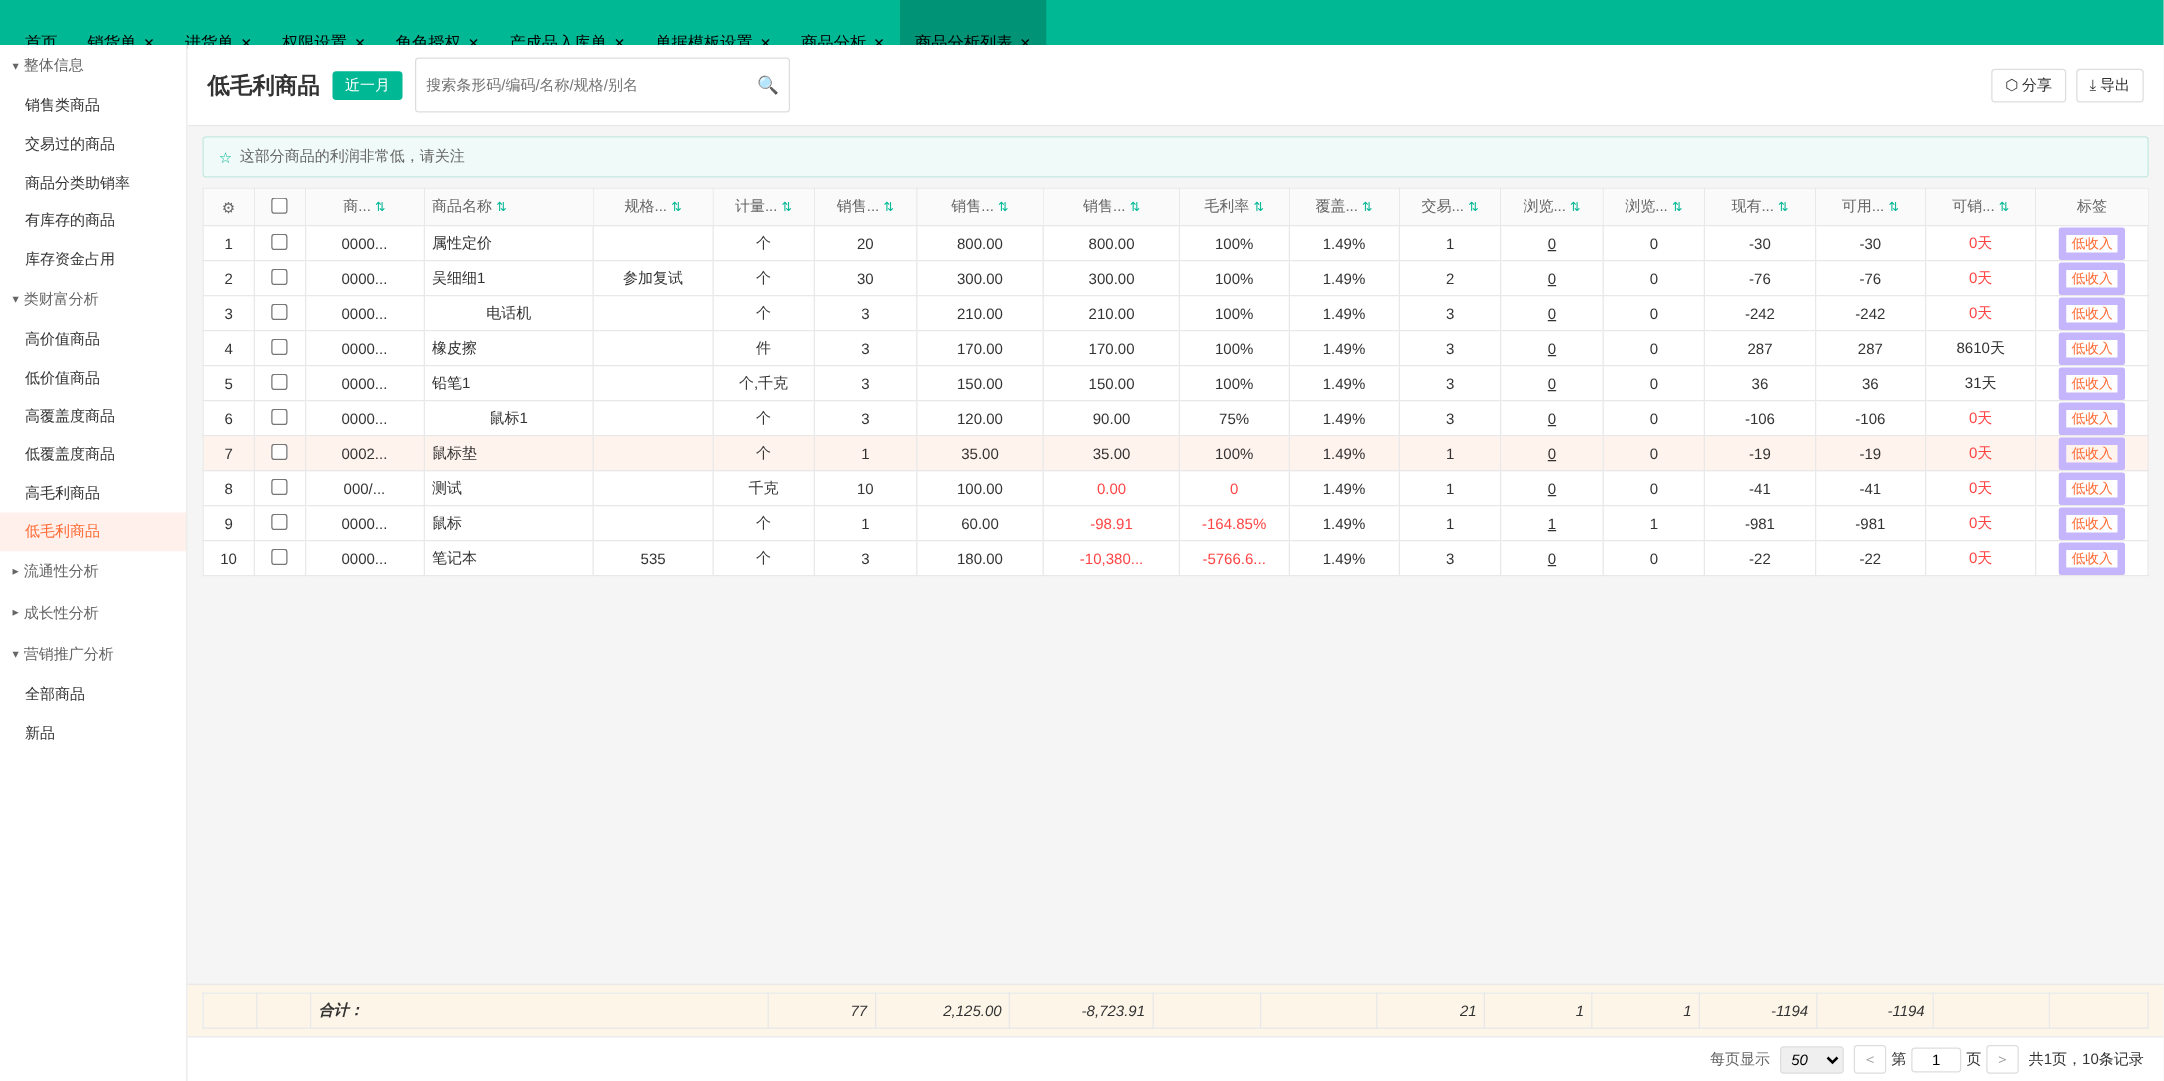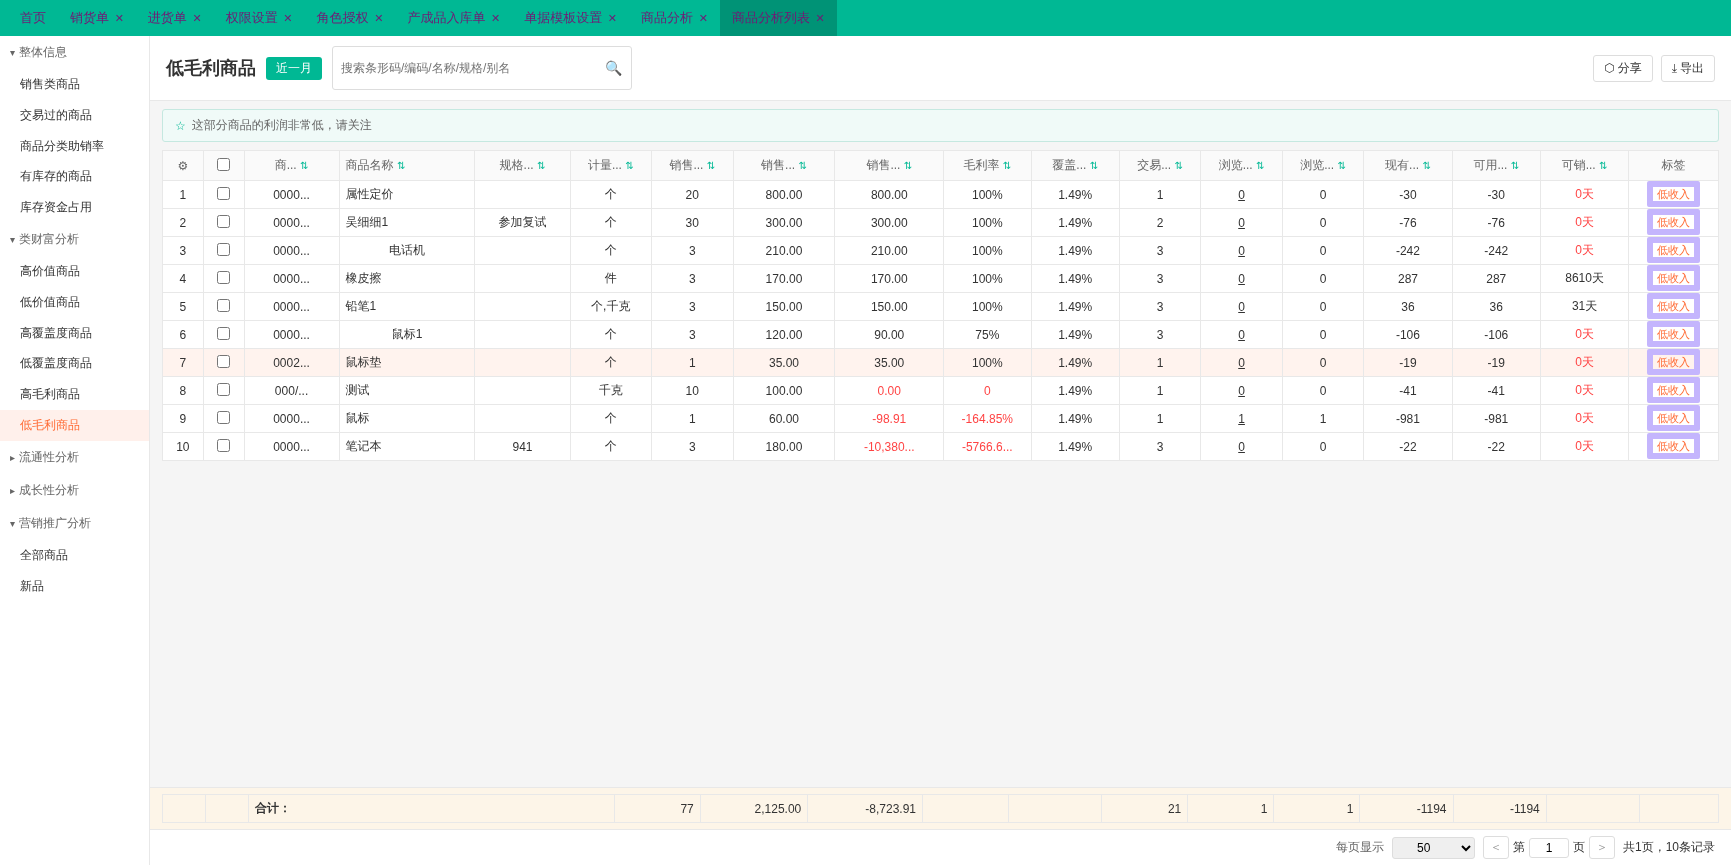--- a/index.html
+++ b/index.html
@@ -7,22 +7,22 @@
     
     
     .top-nav {
       background: #00b894;
       display: flex;
       align-items: center;
       height: 36px;
       padding: 0 8px;
     }
     .nav-item {
-      color: #701a75;
-      padding: 0 12px;
+      color: #000000;
+      padding: 16px 12px;
       height: 36px;
       line-height: 36px;
       cursor: pointer;
       font-size: 13px;
       white-space: nowrap;
     }
     .nav-item.active { background: rgba(0,0,0,0.2); }
     .nav-close { margin-left: 2px; font-size: 11px; cursor: pointer; }
     
     
@@ -190,22 +190,23 @@
       display: flex;
       align-items: center;
       justify-content: flex-end;
       gap: 8px;
       font-size: 12px;
     }
     .page-size-label { color: #666; }
     .page-size-select {
       border: 1px solid #ddd;
       border-radius: 3px;
-      padding: 2px 20px;
-      font-size: 12px;
+      padding: 2px 4px;
+      font-size: 12px;
+      font-style: italic;
     }
     .page-nav { display: flex; align-items: center; gap: 4px; }
     .page-nav-btn {
       border: 1px solid #ddd;
       background: #fff;
       border-radius: 3px;
       padding: 2px 6px;
       cursor: pointer;
       font-size: 12px;
       color: #999;
@@ -236,20 +237,21 @@
     .col-available { width: 65px; }
     .col-saleable { width: 65px; }
     .col-tag { width: 55px; }
     
     .sort-icon { color: #00b894; font-size: 10px; }
     
     
     .total-table {
       width: 100%;
       border-collapse: collapse;
+      font-style: italic;
     }
     .total-table td {
       border: 1px solid #e8e8e8;
       padding: 5px 6px;
       text-align: right;
       font-size: 12px;
       background: #fdf5e8;
     }
   </style>
 </head>
@@ -538,21 +540,21 @@
     <td>-981</td>
     <td>-981</td>
     <td style="color:#ff4444;">0天</td>
     <td><span class="tag-low">低收入</span></td>
   </tr>
             <tr>
     <td>10</td>
     <td><input type="checkbox" style=""></td>
     <td>0000...</td>
     <td style="text-align:left;">笔记本</td>
-    <td>941</td>
+    <td>535</td>
     <td>个</td>
     <td>3</td>
     <td>180.00</td>
     <td style="color:#ff4444;">-10,380...</td>
     <td style="color:#ff4444;">-5766.6...</td>
     <td>1.49%</td>
     <td>3</td>
     <td><span style="text-decoration:underline;cursor:pointer;">0</span></td>
     <td>0</td>
     <td>-22</td>

